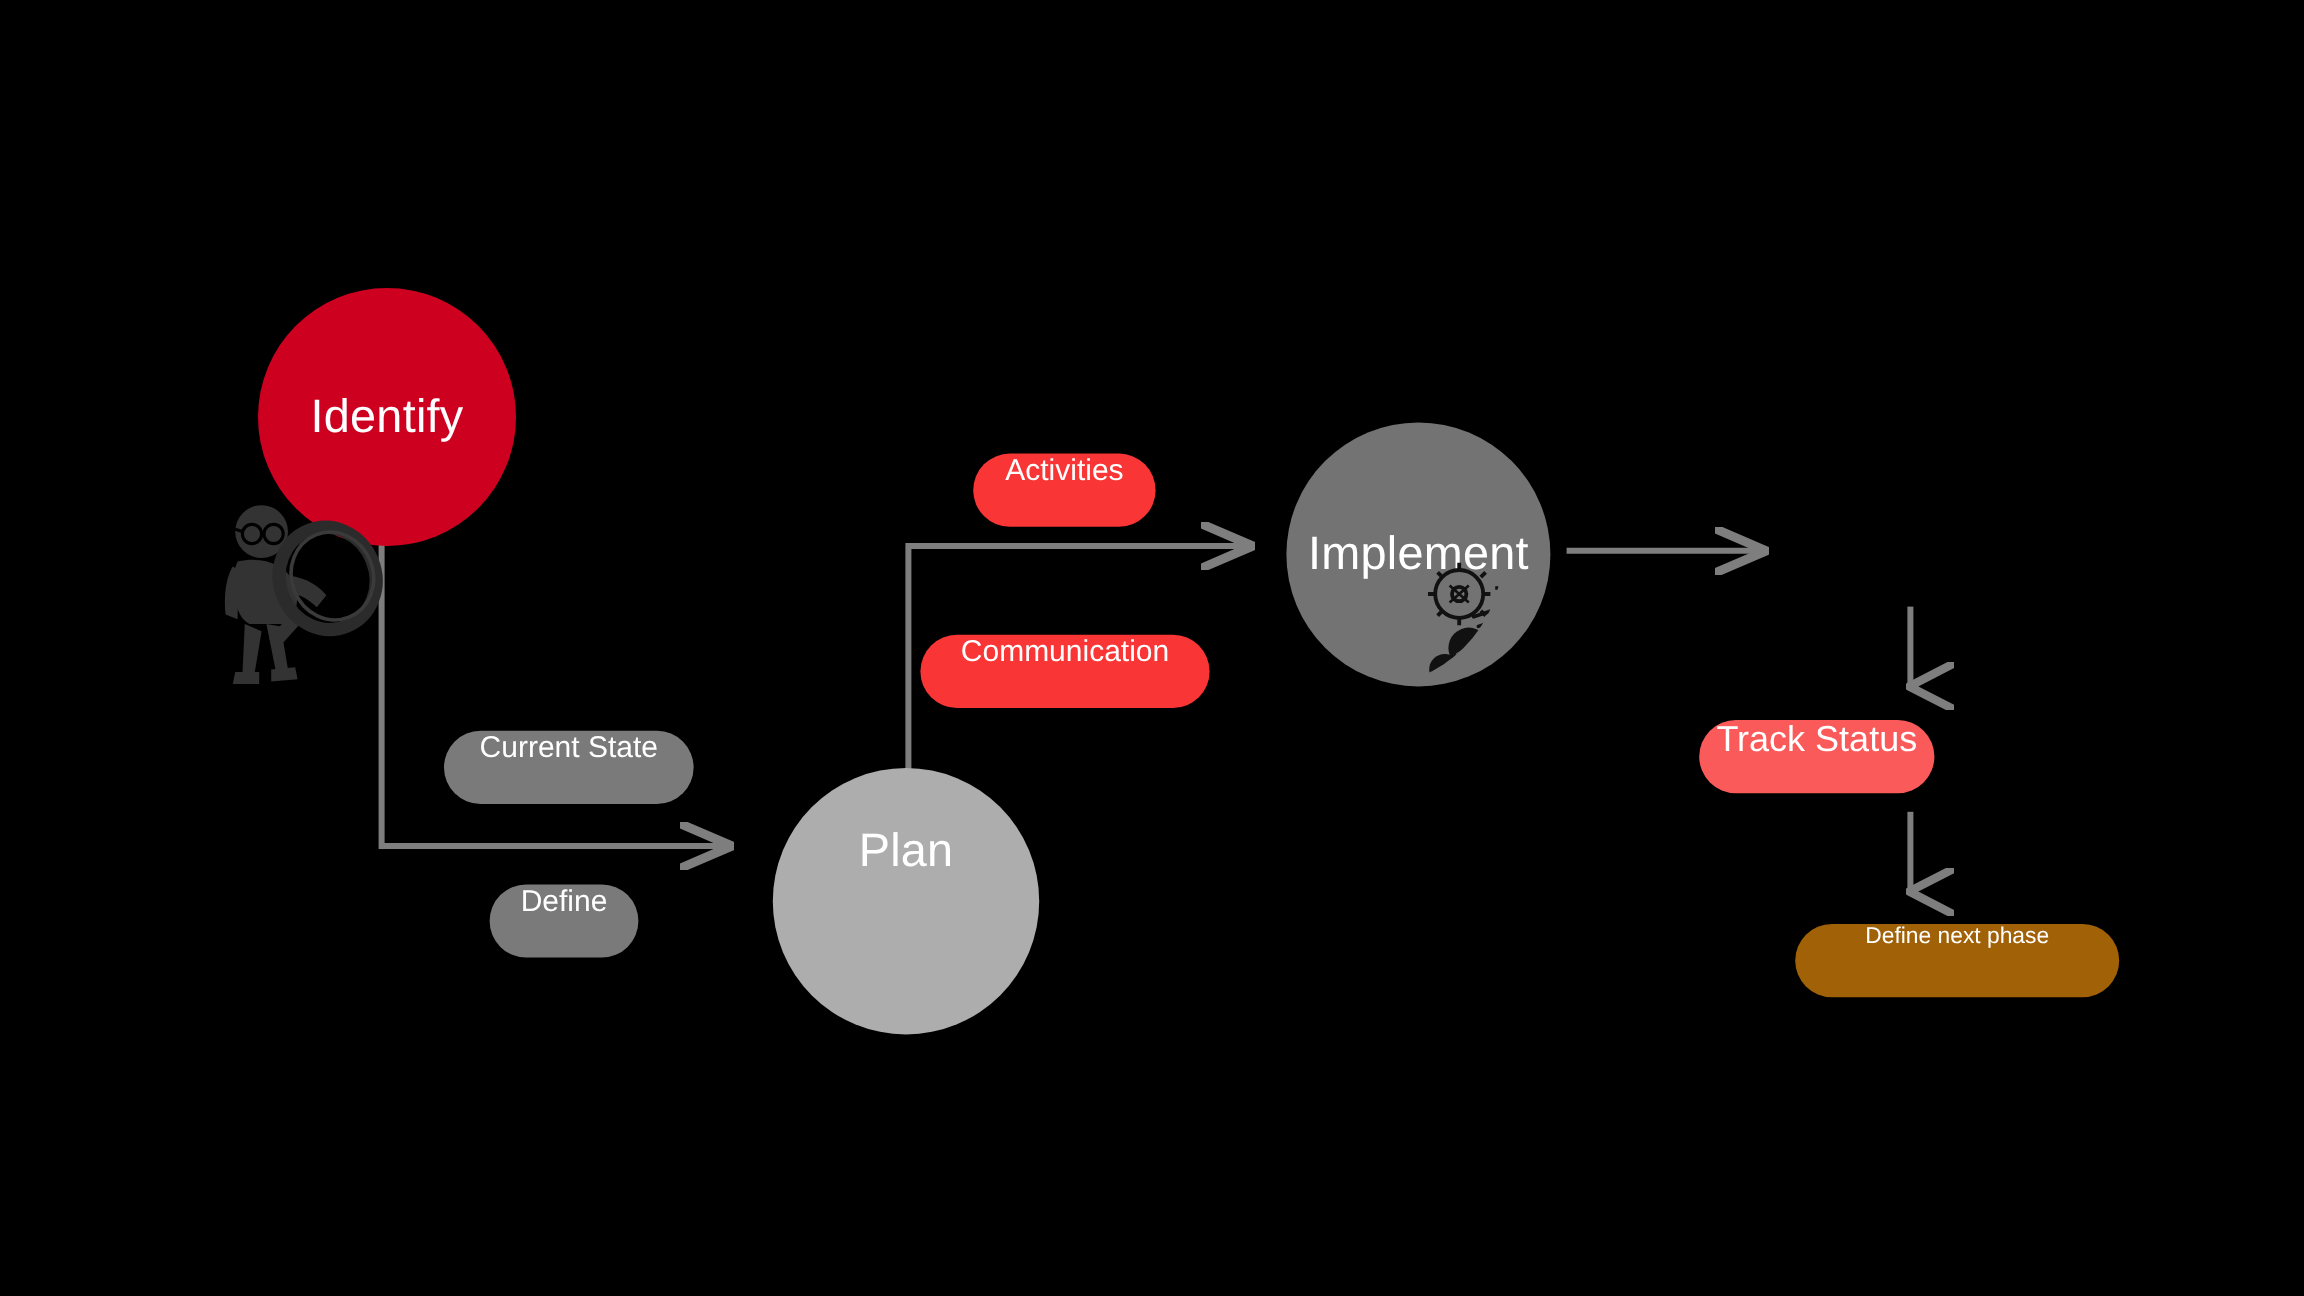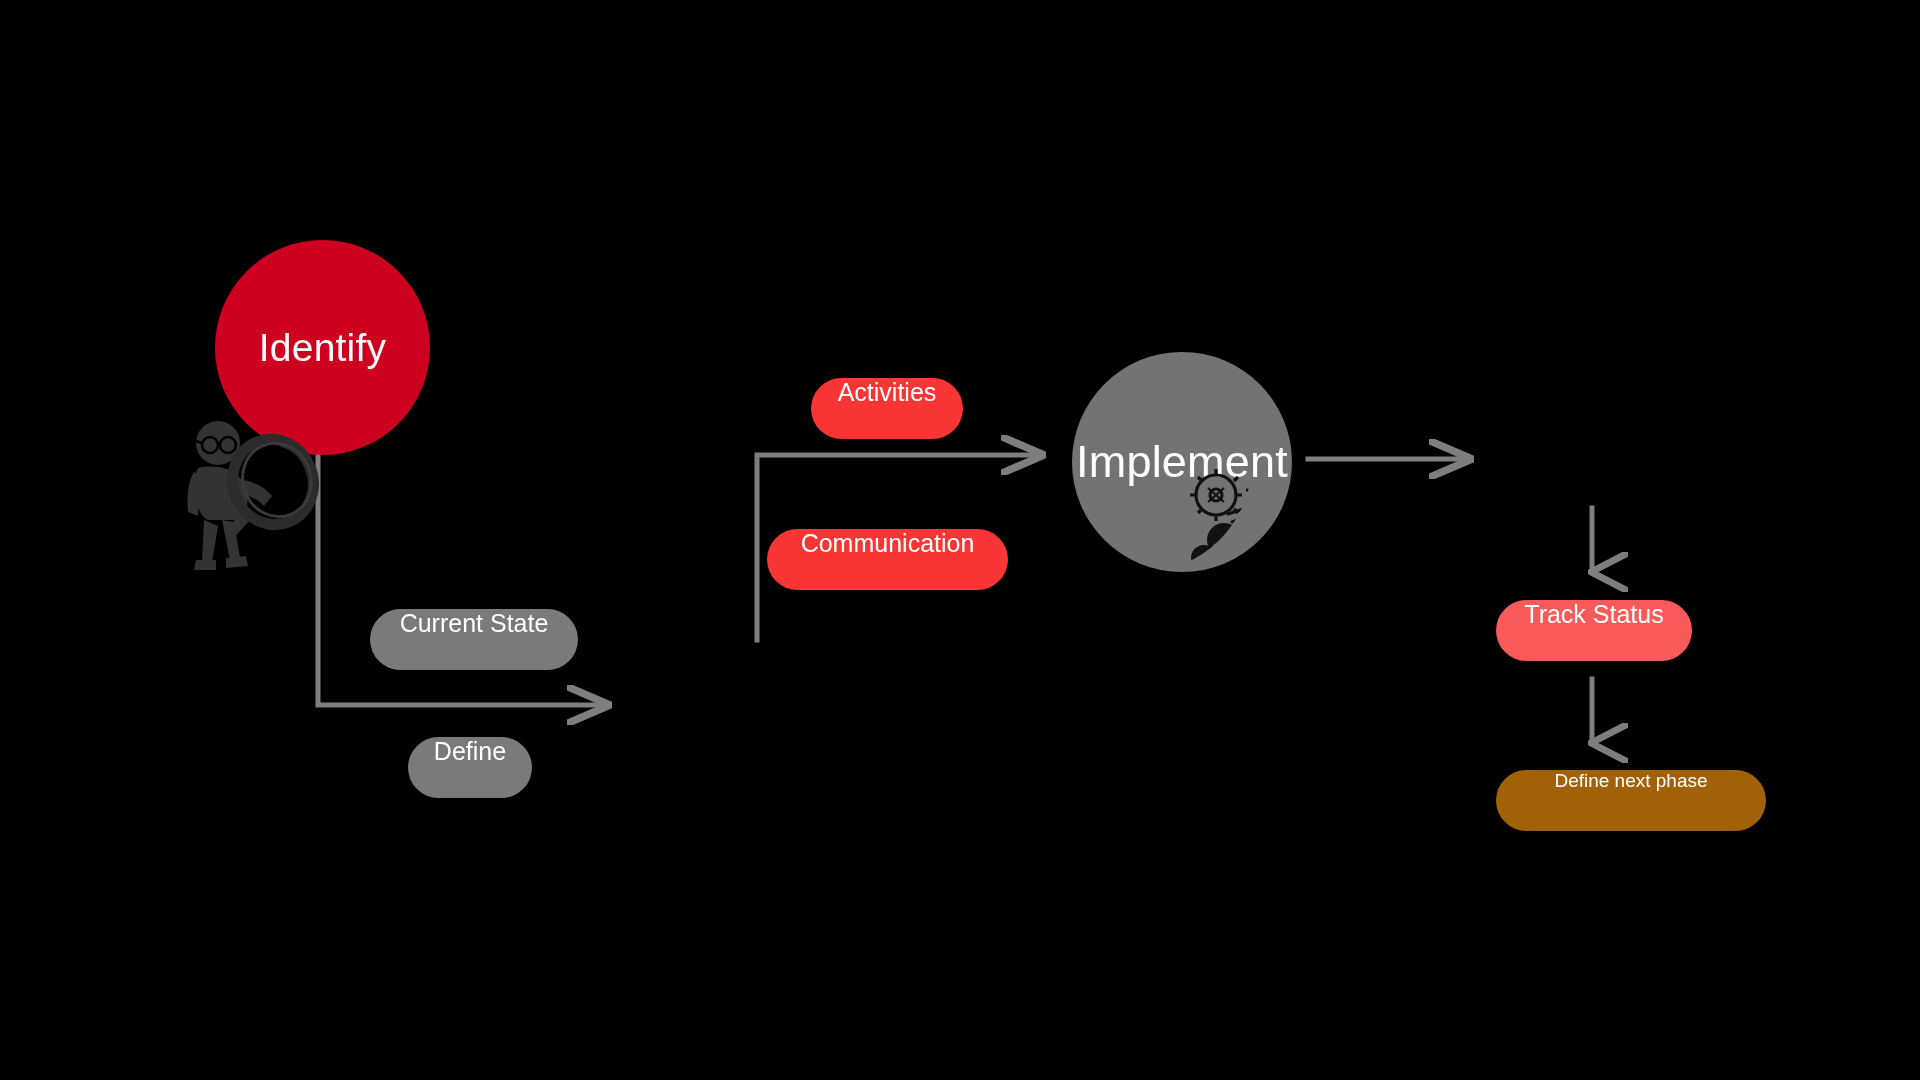--- a/index.html
+++ b/index.html
@@ -47,21 +47,21 @@
     width: 1920px;
     height: 1080px;
     pointer-events: none;
   }
   .icon-layer {
     position: absolute;
     pointer-events: none;
   }
   .identify-circle-label { font-size: 39px; }
   .plan-circle-label { font-size: 39px; }
-  .implement-circle-label { font-size: 45px; }
+  .implement-circle-label { font-size: 39px; }
 </style>
 </head>
 <body>
 
 <div id="canvas">
 
   <svg class="conn" viewBox="0 0 1920 1080">
     <defs>
       <marker id="arrowhead" markerWidth="9" markerHeight="8" refX="8.2" refY="4" orient="auto" markerUnits="strokeWidth">
         <path d="M0,0.3 L8.6,4 L0,7.7" fill="none" stroke="#7E7E7E" stroke-width="1.5" stroke-linecap="round" stroke-linejoin="round"></path>
@@ -123,20 +123,23 @@
     </g>
 
     <g fill="none" stroke="#2B2B2B" stroke-width="11">
       <ellipse cx="105" cy="62" rx="40" ry="43" transform="rotate(-22 105 62)"></ellipse>
     </g>
     <g fill="none" stroke="#3A3A3A" stroke-width="3">
       <ellipse cx="109" cy="60" rx="34" ry="37" transform="rotate(-22 109 60)"></ellipse>
     </g>
   </svg>
 
+  <div class="node-circle" style="left:644px; top:640px; width:222px; height:222px; background:#ADADAD;">
+    <span class="node-label plan-circle-label" style="position:absolute; top:48px;">Plan</span>
+  </div>
 
   <svg class="icon-layer" style="left:730px; top:754px; width:140px; height:120px;" viewBox="0 0 140 120">
     <defs>
       <clipPath id="planClip">
         <circle cx="-86" cy="-114" r="111"></circle>
       </clipPath>
     </defs>
     <g clip-path="url(#planClip)">
       <rect x="44" y="8" width="96" height="68" fill="none" stroke="#1A1A1A" stroke-width="4"></rect>
       <g stroke="#1A1A1A" stroke-width="3">
@@ -208,21 +211,21 @@
 
   <div class="pill" style="left:811px; top:378px; width:152px; height:61px; background:#FA3535; font-size:25px;">
     <span>Activities</span>
   </div>
 
   <div class="pill" style="left:767px; top:484px; width:241px; height:61px; background:#FA3535; font-size:25px;margin-top:45px;">
     <span>Communication</span>
   </div>
 
 
-  <div class="pill" style="left:1496px; top:600px; width:196px; height:61px; background:#FB5A5A; font-size:25px;">
+  <div class="pill" style="left:1416px; top:600px; width:196px; height:61px; background:#FB5A5A; font-size:30px;">
     <span>Track Status</span>
   </div>
 
   <div class="pill" style="left:1496px; top:770px; width:270px; height:61px; background:#a16207; font-size:19px;">
     <span>Define next phase</span>
   </div>
 
 </div>
 
 </body></html>

